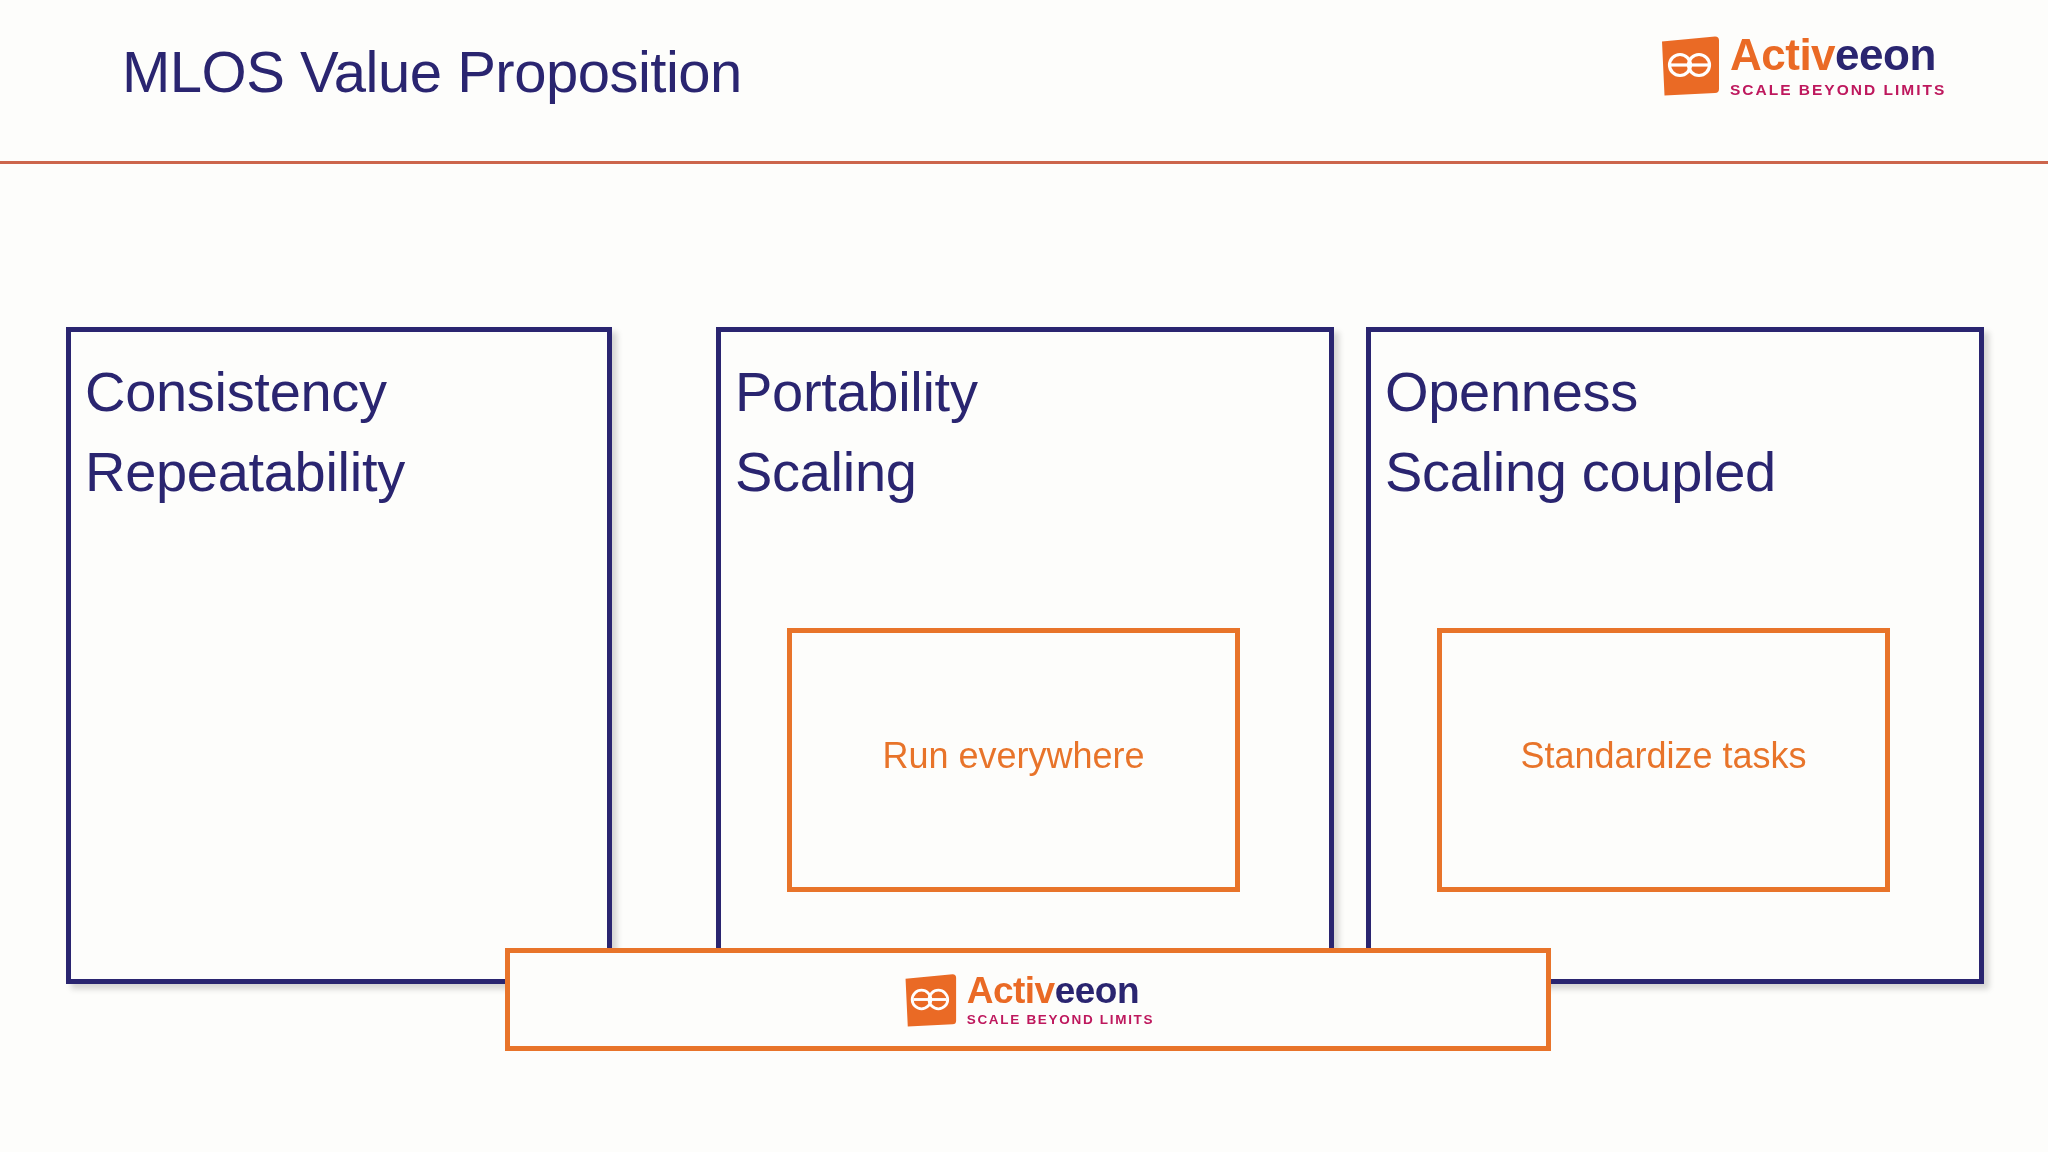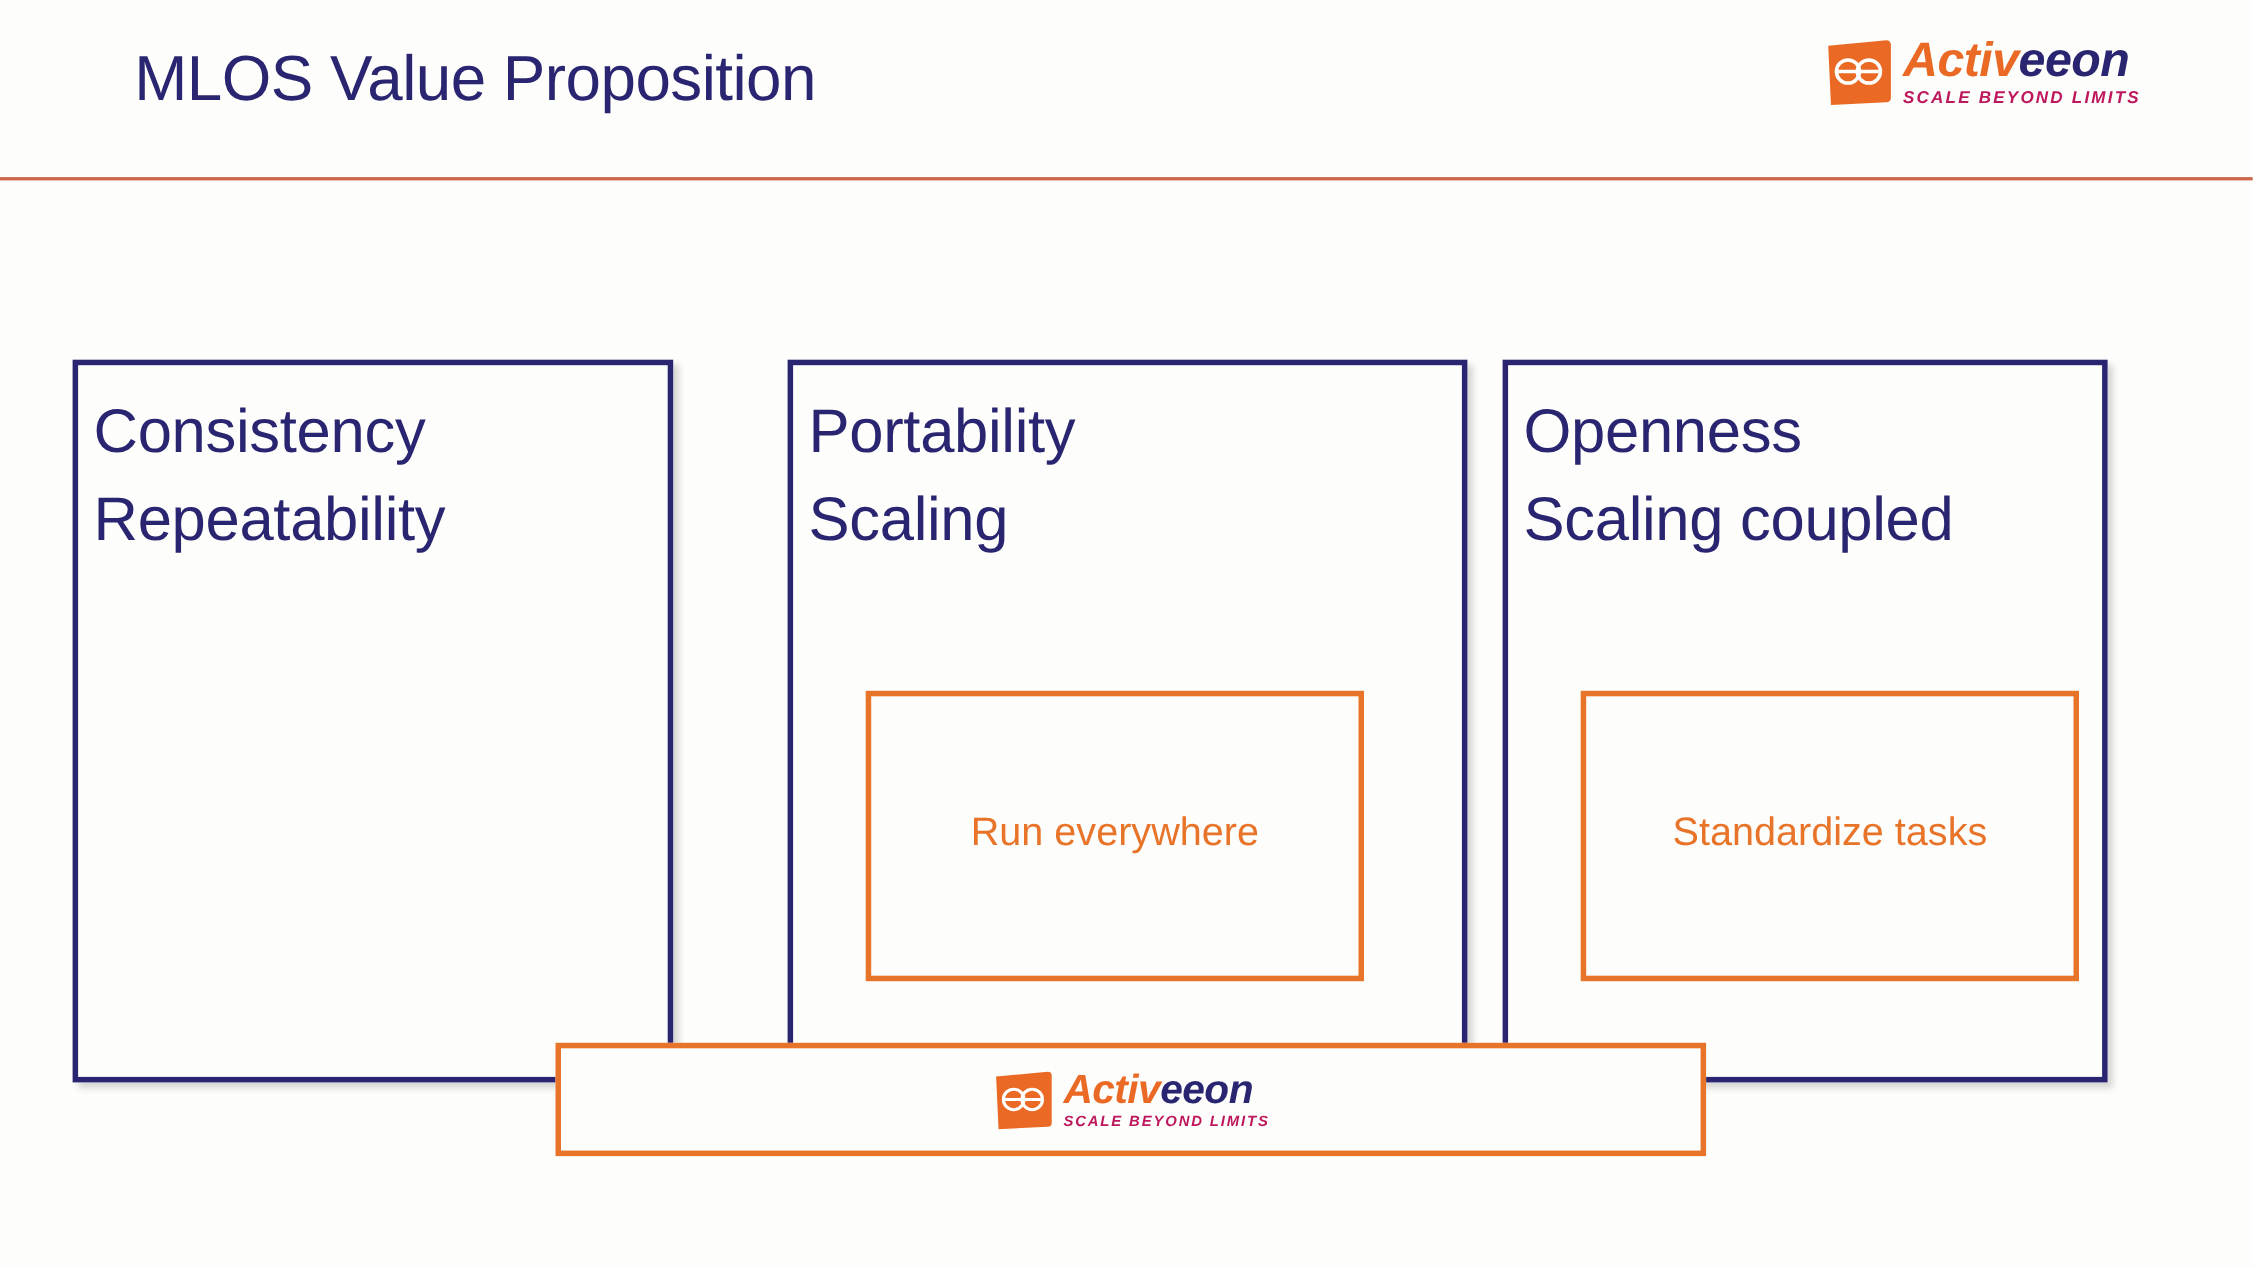--- a/index.html
+++ b/index.html
@@ -52,21 +52,20 @@
     gap: 10px;
   }
   .aeon-mark {
     position: relative;
     flex: 0 0 auto;
   }
   .aeon-wordmark {
     display: flex;
     flex-direction: column;
     justify-content: flex-end;
-    font-style: italic;
   }
   .aeon-name {
     white-space: nowrap;
     font-weight: 700;
     letter-spacing: -0.5px;
     line-height: 1;
   }
   .aeon-name .part-a { color: #ea6a25; }
   .aeon-name .part-b { color: #2a2570; }
   .aeon-tag {
@@ -96,21 +95,21 @@
     position: absolute;
     top: 327px;
     height: 657px;
     border: 5px solid #2a2570;
     background: #fdfdfb;
     box-sizing: border-box;
     box-shadow: 5px 5px 6px rgba(0,0,0,0.16);
   }
   #pillar-0 { left: 66px;   width: 546px; }
   #pillar-1 { left: 716px;  width: 618px; }
-  #pillar-2 { left: 1366px; width: 550px; }
+  #pillar-2 { left: 1366px; width: 618px; }
 
   .pillar-heading {
     position: absolute;
     left: 14px;
     top: 20px;
     right: 10px;
     color: #2a2570;
     font-size: 56px;
     line-height: 80px;
     font-weight: 400;

